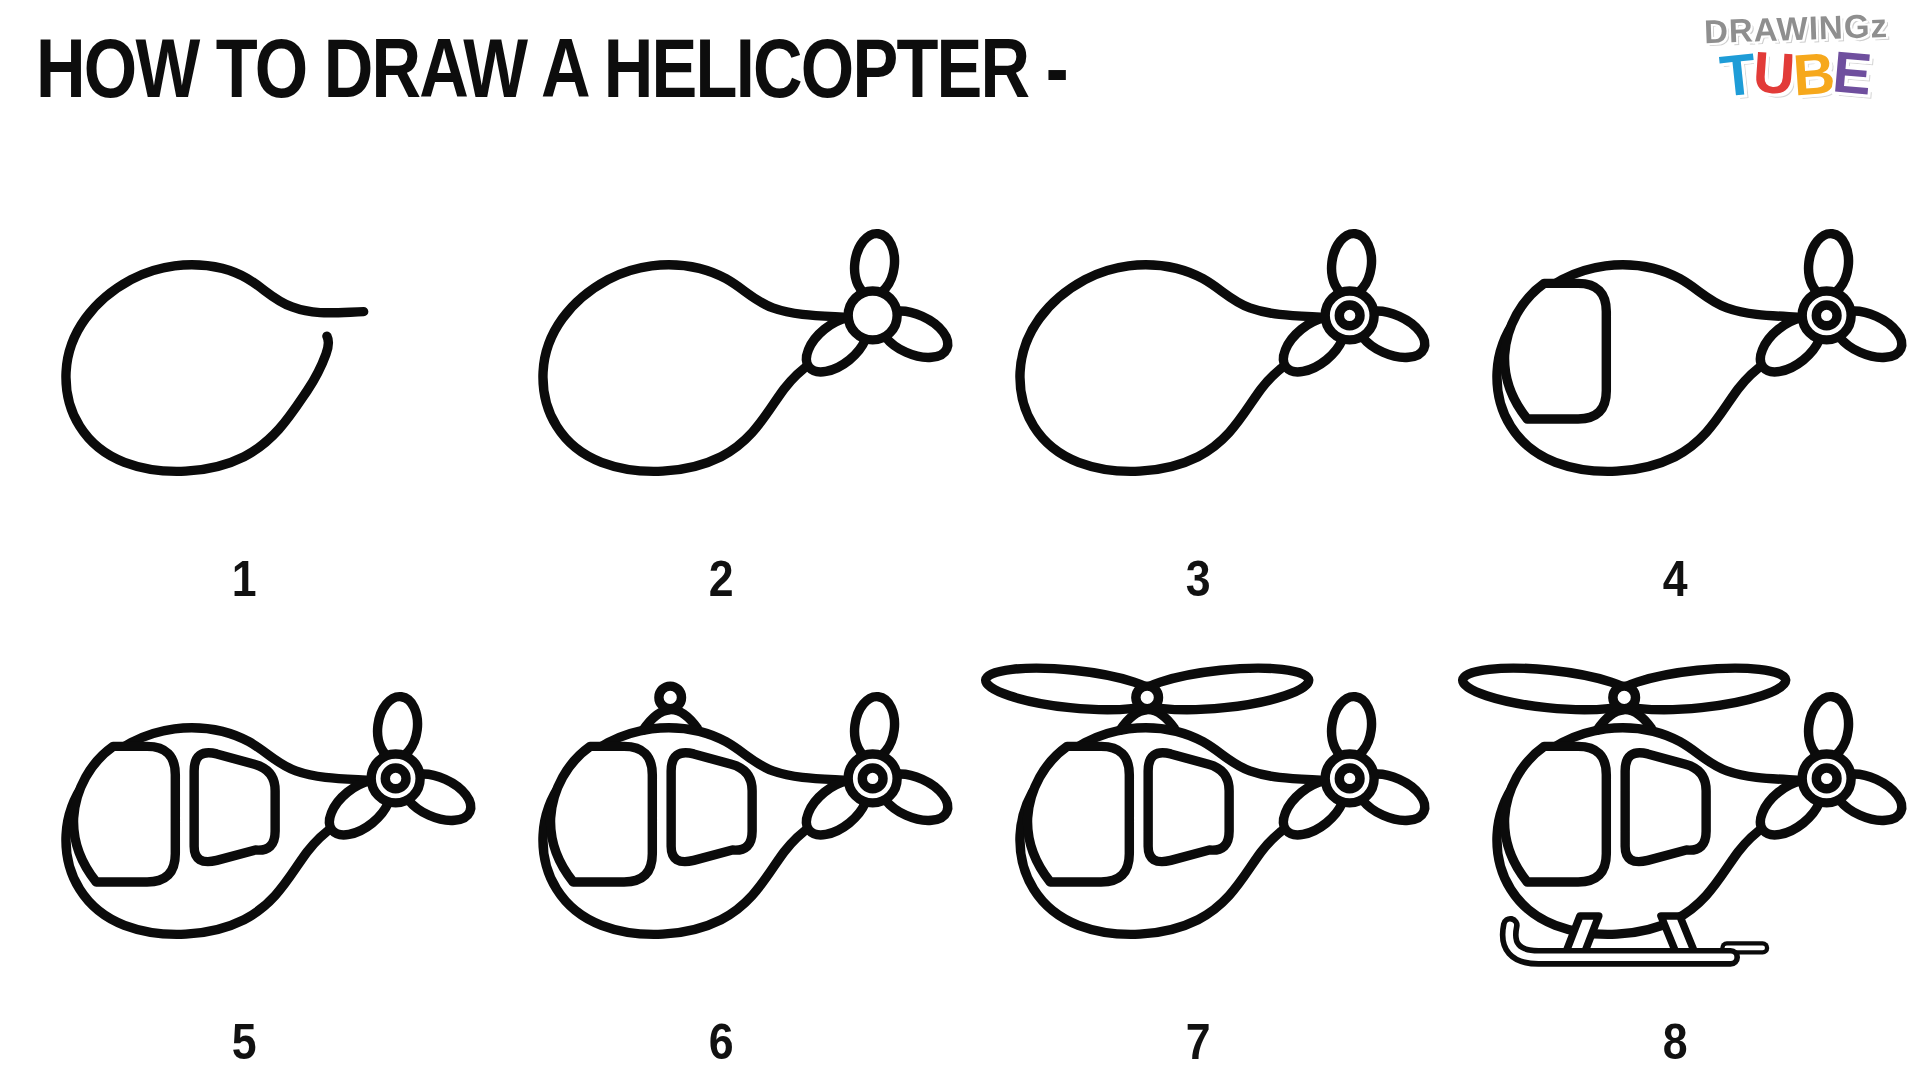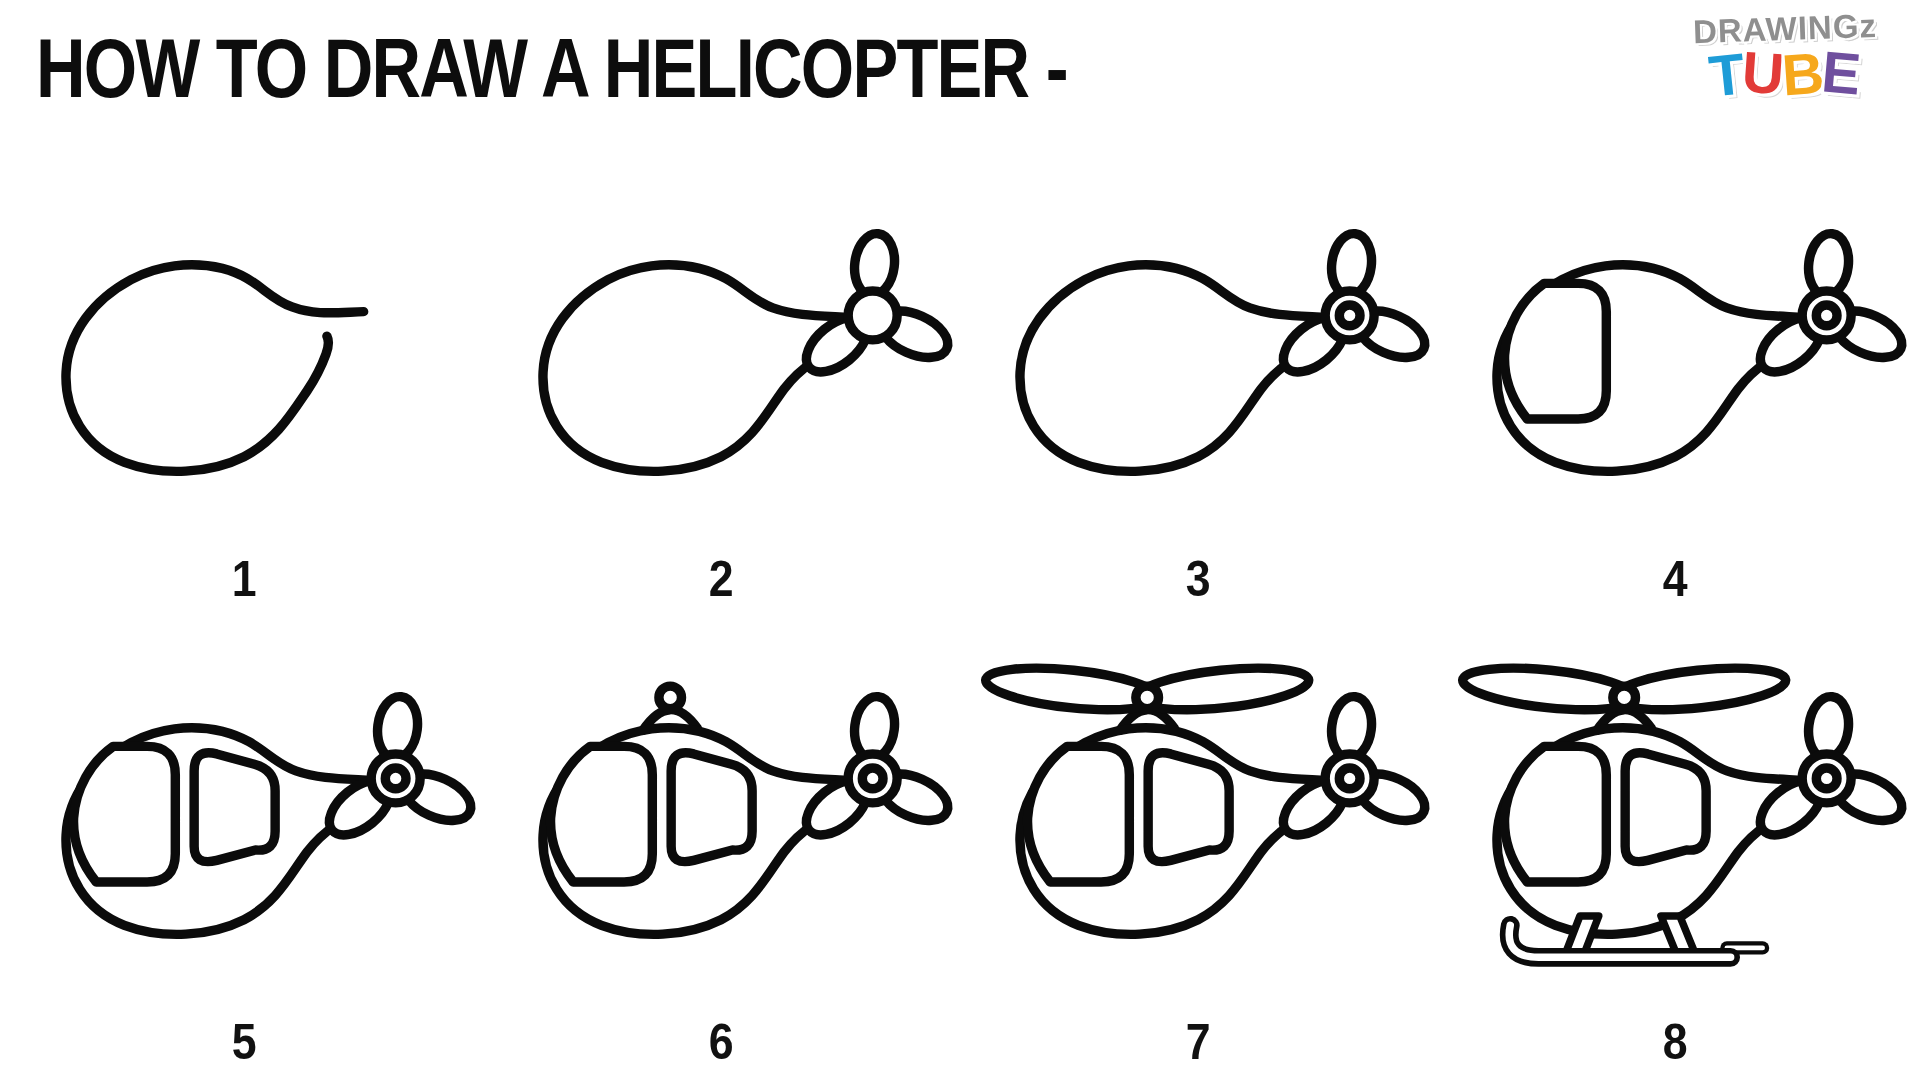--- a/index.html
+++ b/index.html
@@ -11,21 +11,21 @@
     overflow: hidden;
     font-family: "Liberation Sans", sans-serif;
   }
 
   
   .header {
     display: flex;
     justify-content: space-between;
     align-items: flex-start;
     height: 150px;
-    padding: 10px 39px 0 36px;
+    padding: 10px 28px 0 36px;
     box-sizing: border-box;
   }
   .title {
     margin: 0;
     padding-top: 10px;
     font-size: 78px;
     font-weight: 900;
     letter-spacing: -2px;
     color: #0d0d0d;
     white-space: nowrap;

